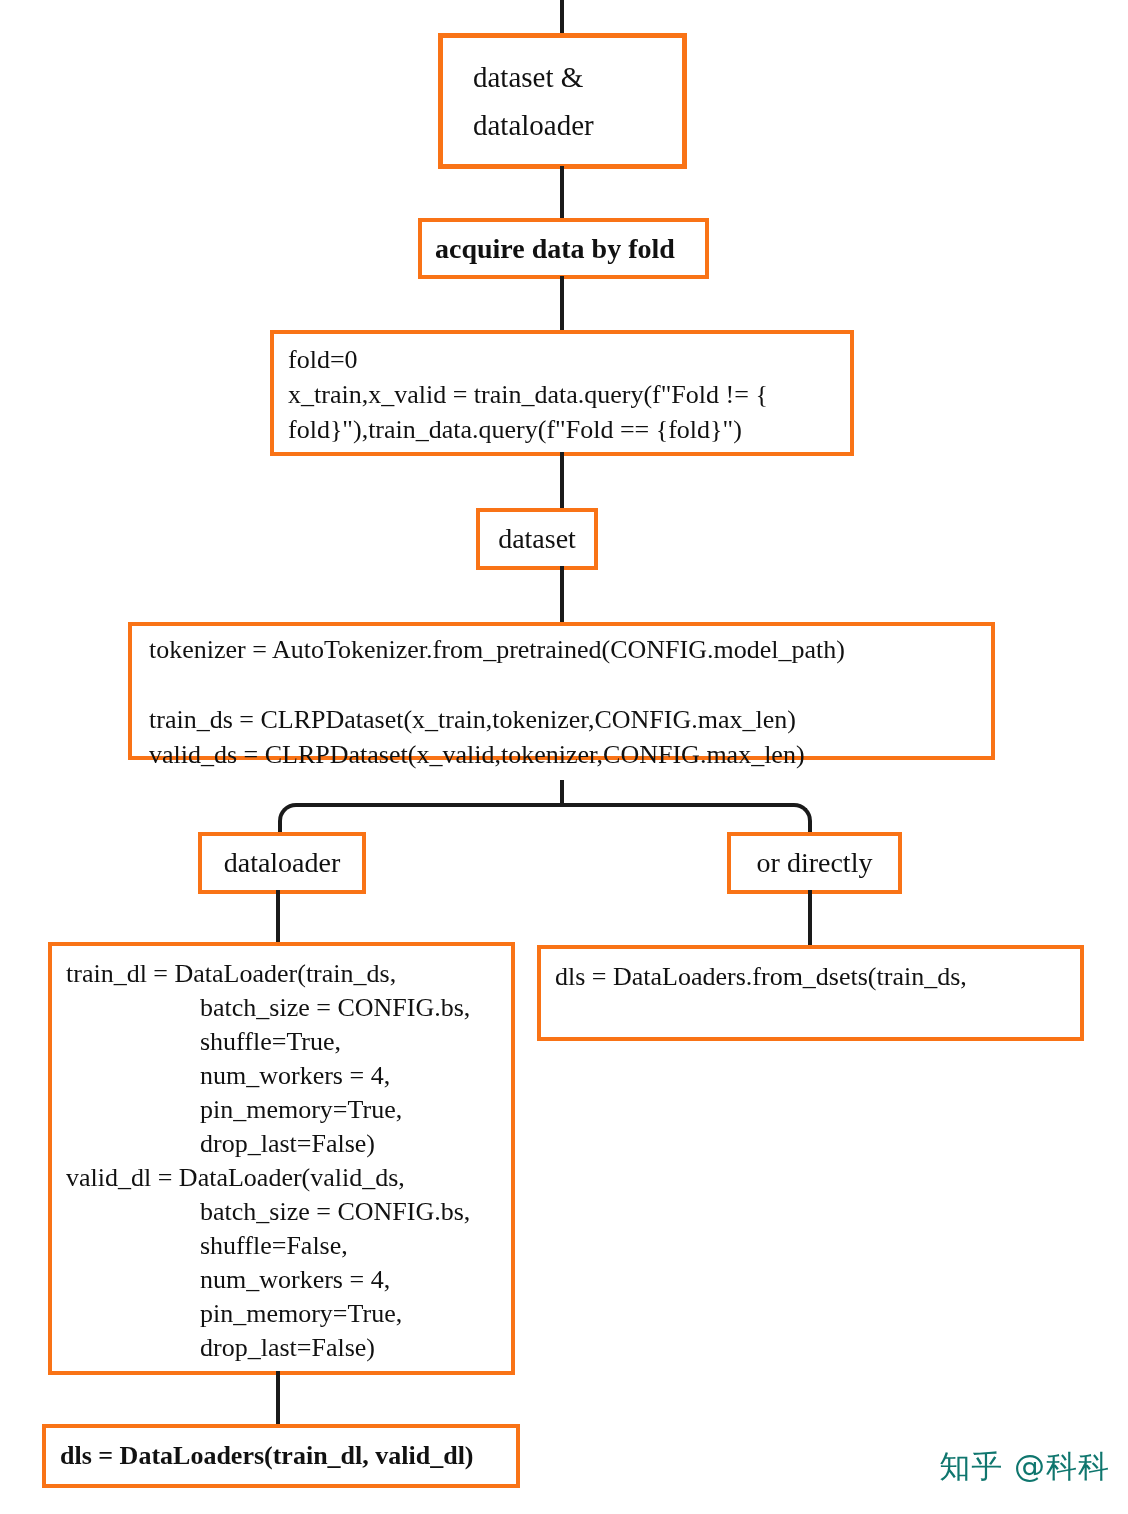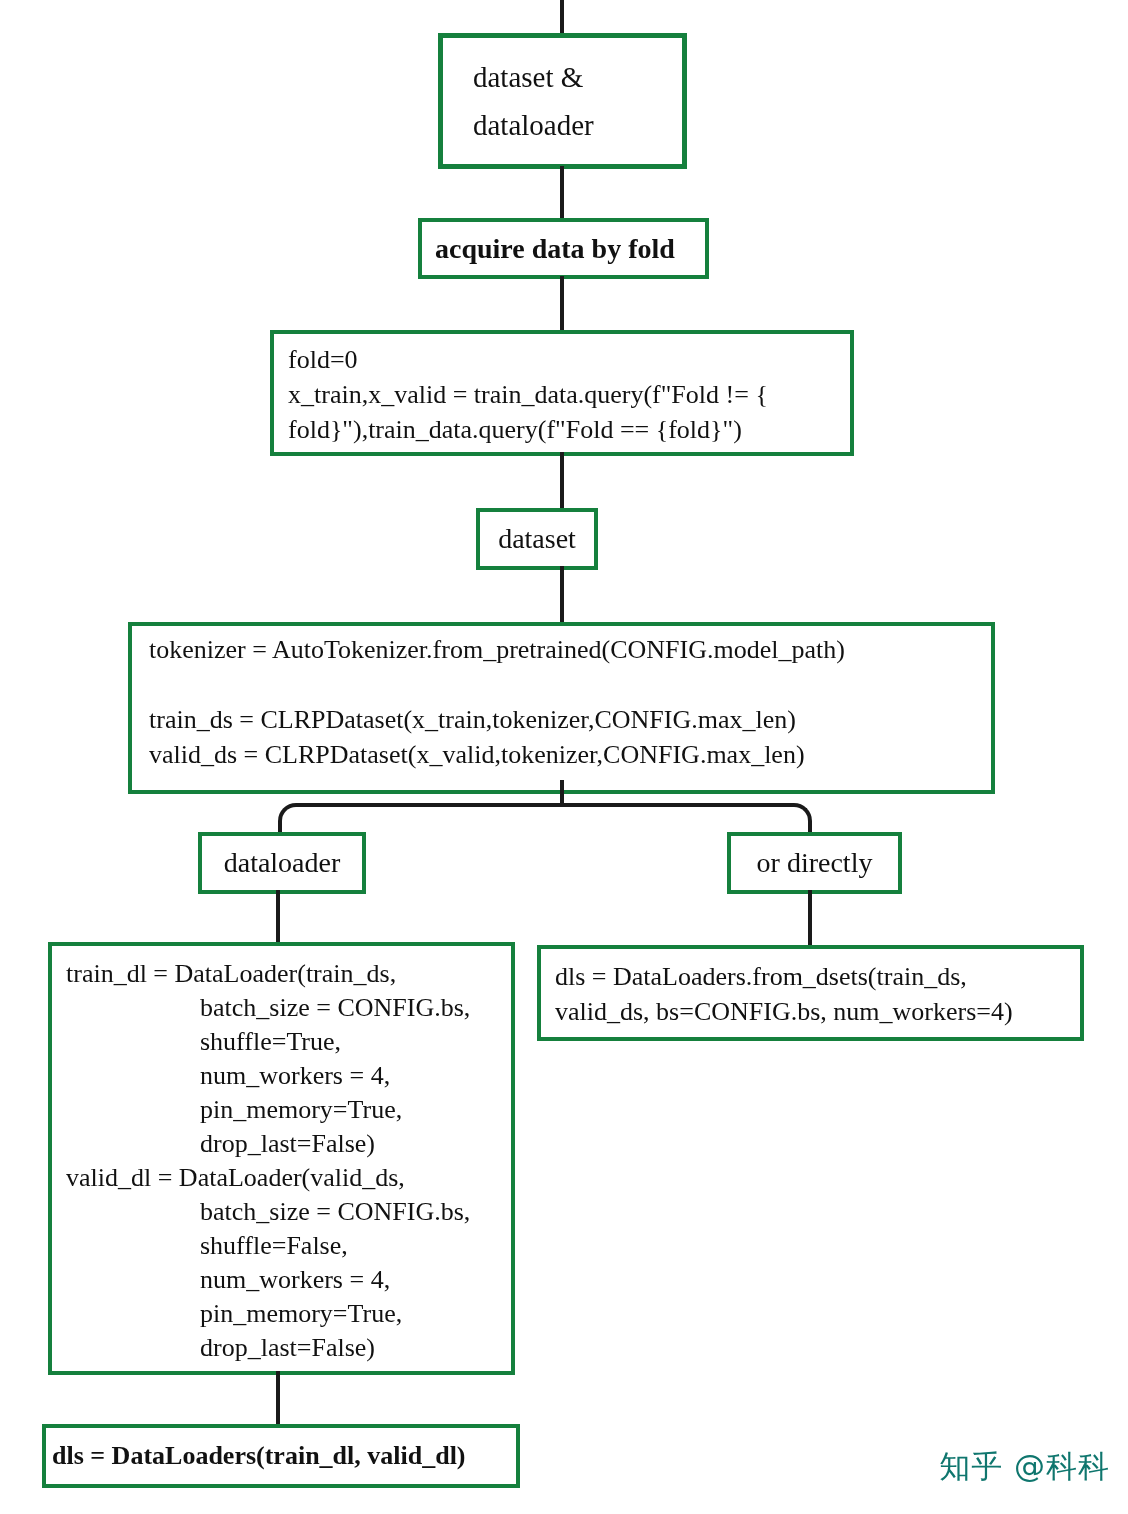--- a/index.html
+++ b/index.html
@@ -6,21 +6,21 @@
   #canvas{
     position:relative;
     width:1128px;height:1514px;
     background:#ffffff;
     font-family:"Liberation Serif","DejaVu Serif",serif;
     color:#111111;
     overflow:hidden;
   }
   .box{
     position:absolute;
-    border:4px solid #15803d;
+    border:4px solid #f97316;
     background:#ffffff;
     box-sizing:border-box;
   }
   .vline{
     position:absolute;
     width:4px;
     background:#1a1a1a;
   }
   .branch{
     position:absolute;
@@ -42,31 +42,31 @@
   #box-title{left:438px;top:33px;width:249px;height:136px;border-width:5px;
              display:flex;flex-direction:column;justify-content:center;
              padding-left:30px;font-size:29px;line-height:48px;}
   #v1{left:560px;top:166px;height:56px;}
   #box-acquire{left:418px;top:218px;width:291px;height:61px;padding-left:13px;}
   #v2{left:560px;top:276px;height:58px;}
   #box-fold{left:270px;top:330px;width:584px;height:126px;padding:8px 24px 0 14px;}
   #v3{left:560px;top:452px;height:60px;}
   #box-dataset{left:476px;top:508px;width:122px;height:62px;}
   #v4{left:560px;top:566px;height:60px;}
-  #box-tokenizer{left:128px;top:622px;width:867px;height:172px;padding:6px 0 0 17px;}
+  #box-tokenizer{left:128px;top:622px;width:867px;height:138px;padding:6px 0 0 17px;}
   #v5{left:560px;top:780px;height:27px;}
   #branch{left:278px;top:803px;width:534px;height:31px;}
   #box-dataloader{left:198px;top:832px;width:168px;height:62px;}
   #box-directly{left:727px;top:832px;width:175px;height:62px;}
   #v6{left:276px;top:890px;height:56px;}
   #v7{left:808px;top:890px;height:58px;}
   #box-dlcode{left:48px;top:942px;width:467px;height:433px;padding:11px 0 0 14px;}
   #box-dsets{left:537px;top:945px;width:547px;height:96px;padding:10px 0 0 14px;}
   #v8{left:276px;top:1371px;height:56px;}
-  #box-dls{left:42px;top:1424px;width:478px;height:64px;padding-left:6px;font-size:26px;}
+  #box-dls{left:42px;top:1424px;width:478px;height:64px;padding-left:14px;font-size:26px;}
   #watermark{
     position:absolute;left:870px;top:1446px;width:240px;
     text-align:right;font-size:31px;color:#0f766e;
     font-family:"DejaVu Sans","Liberation Sans",sans-serif;
     letter-spacing:1px;white-space:nowrap;
   }
 </style>
 </head>
 <body>
 
@@ -133,21 +133,20 @@
     <div class="l34">valid_dl = DataLoader(valid_ds,</div>
     <div class="l34 ind">batch_size = CONFIG.bs,</div>
     <div class="l34 ind">shuffle=False,</div>
     <div class="l34 ind">num_workers = 4,</div>
     <div class="l34 ind">pin_memory=True,</div>
     <div class="l34 ind">drop_last=False)</div>
   </div>
 
   <div id="box-dsets" class="box code">
     <div class="l35">dls = DataLoaders.from_dsets(train_ds,</div>
-    <div class="l35">valid_ds, bs=CONFIG.bs, num_workers=4)</div>
   </div>
 
   <div id="v8" class="vline"></div>
 
   <div id="box-dls" class="box vcenter">
     <span style="white-space:nowrap;">dls = DataLoaders(train_dl, valid_dl)</span>
   </div>
 
   <div id="watermark">知乎 @科科</div>
 

